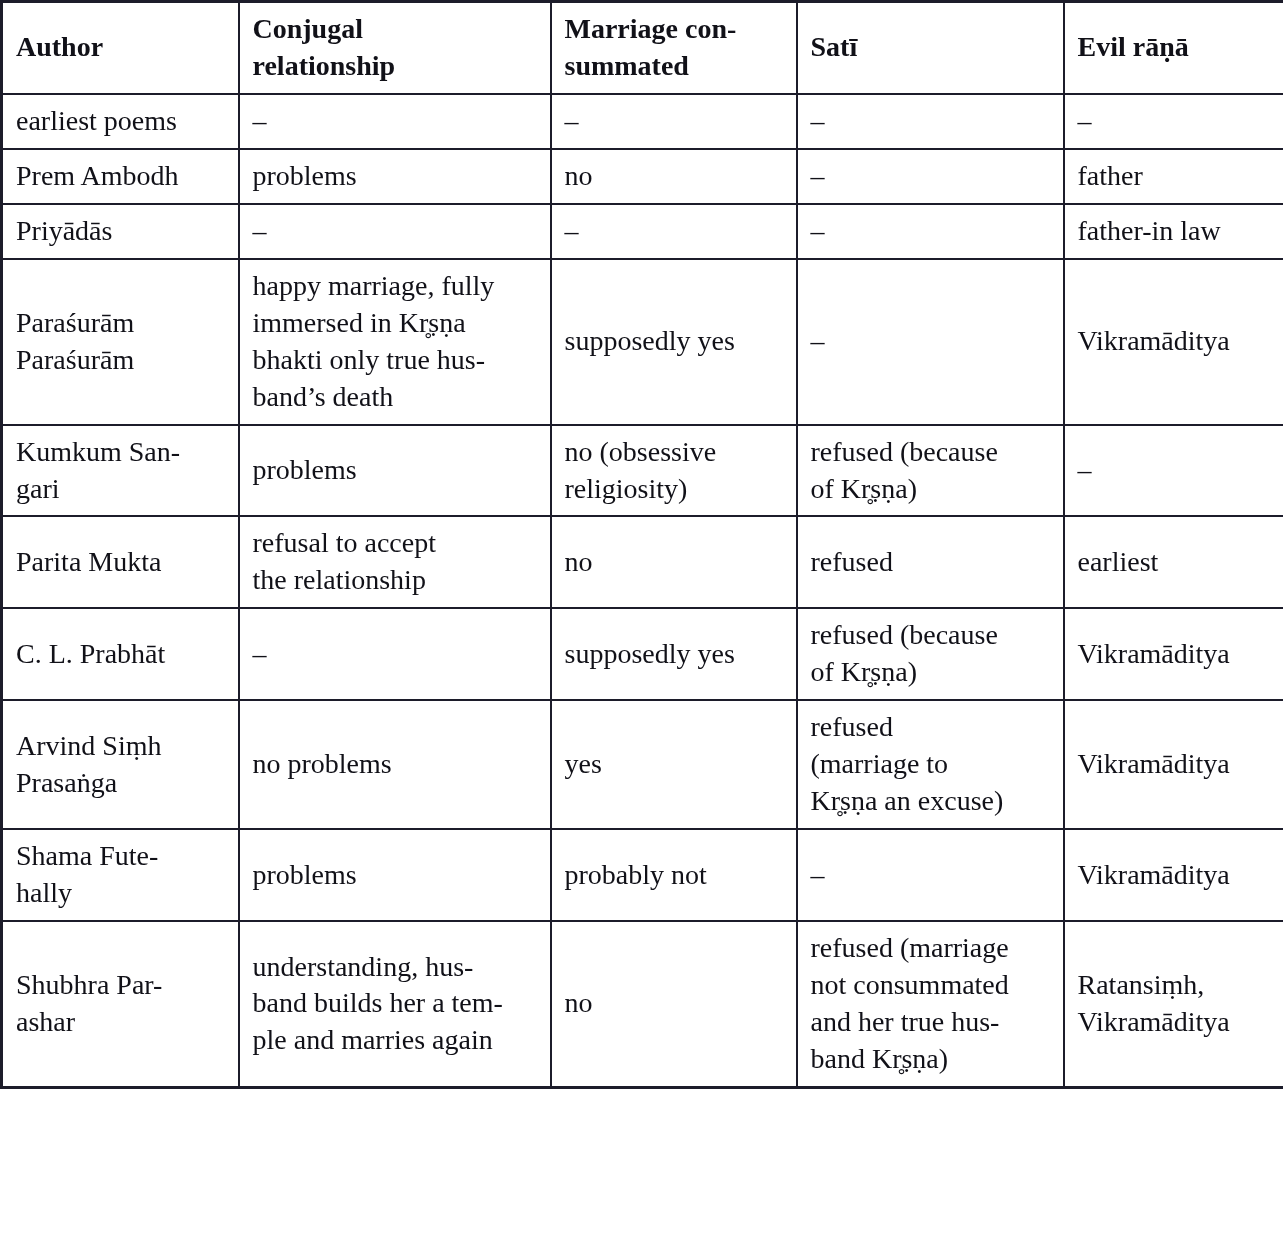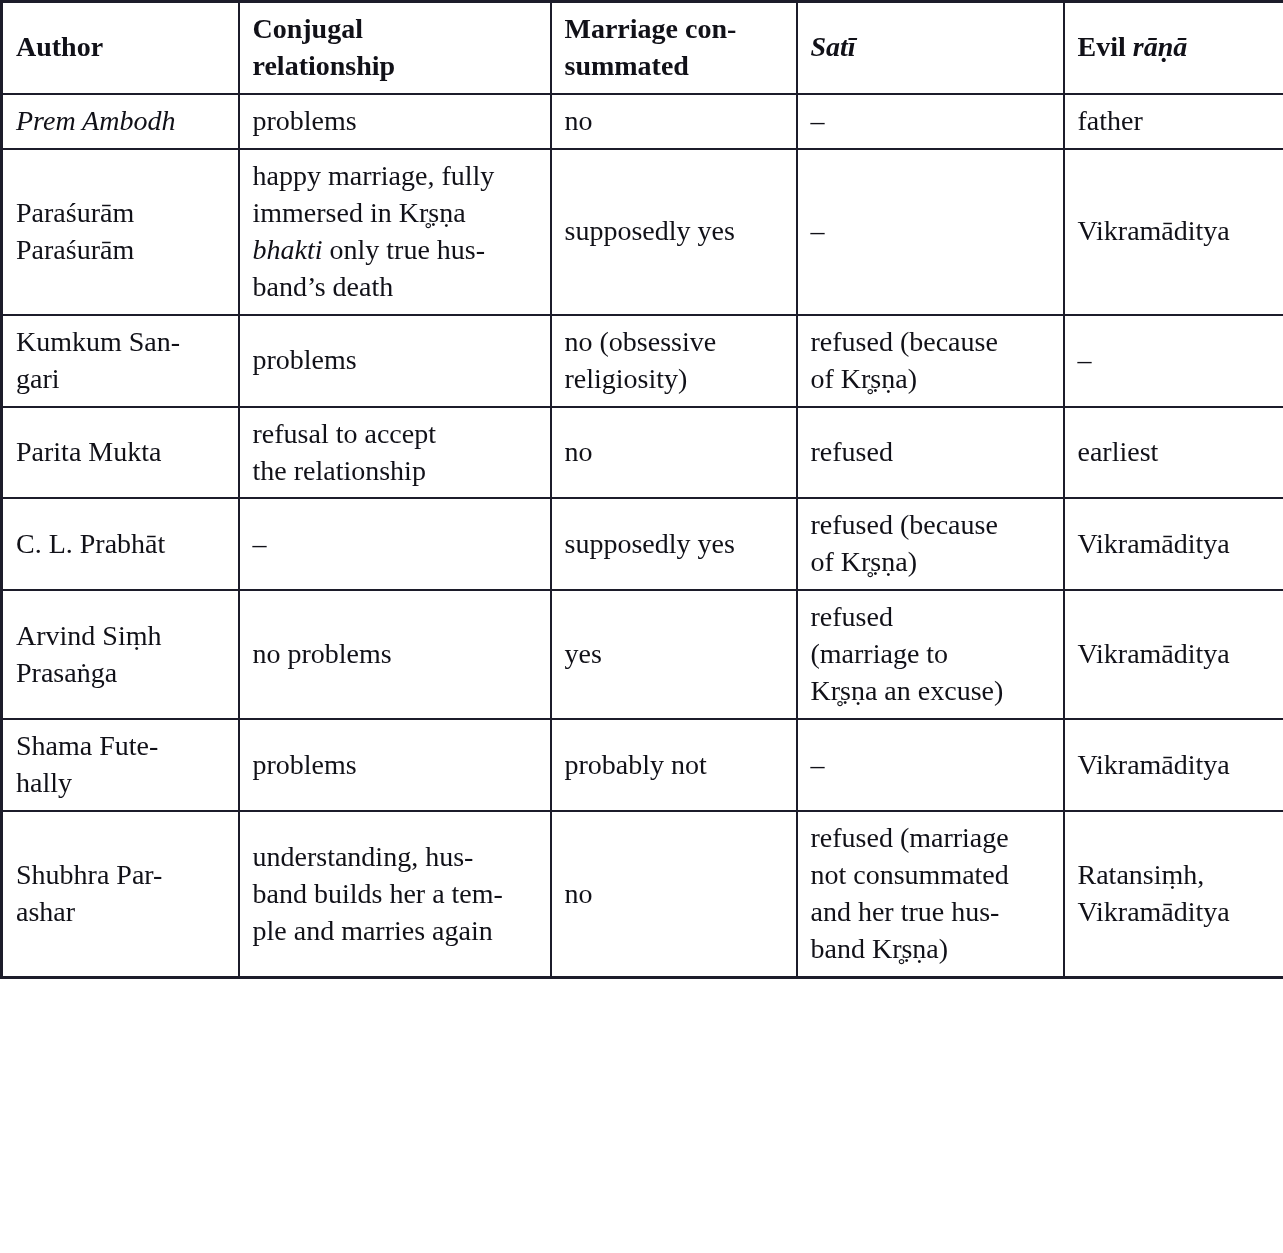--- a/index.html
+++ b/index.html
@@ -24,21 +24,21 @@
     border:2px solid var(--line);
     padding:8px 12px 8px 13px;
     font-size:28px;
     line-height:1.32;
     text-align:left;
     vertical-align:middle;
     overflow:hidden;
   }
   th{font-weight:bold;vertical-align:middle;}
   td{font-weight:normal;}
-  .it{font-style:italic;}
+  .it{}
   .bd{font-weight:bold;}
 </style>
 </head>
 <body>
 
 <table>
   <colgroup>
     <col style="width:237px">
     <col style="width:312px">
     <col style="width:246px">
@@ -49,25 +49,39 @@
     <tr id="head-row">
         <th><span class="bd ">Author</span></th>
         <th><span class="bd ">Conjugal</span><br><span class="bd ">relationship</span></th>
         <th><span class="bd ">Marriage con-</span><br><span class="bd ">summated</span></th>
         <th><span class="bd it">Satī</span></th>
         <th><span class="bd ">Evil </span><span class="bd it">rāṇā</span></th>
       </tr>
   </thead>
   <tbody id="table-body">
       <tr>
+        <td><span class="">earliest poems</span></td>
+        <td><span class="">–</span></td>
+        <td><span class="">–</span></td>
+        <td><span class="">–</span></td>
+        <td><span class="">–</span></td>
+      </tr>
+      <tr>
         <td><span class="it">Prem Ambodh</span></td>
         <td><span class="">problems</span></td>
         <td><span class="">no</span></td>
         <td><span class="">–</span></td>
         <td><span class="">father</span></td>
+      </tr>
+      <tr>
+        <td><span class="">Priyādās</span></td>
+        <td><span class="">–</span></td>
+        <td><span class="">–</span></td>
+        <td><span class="">–</span></td>
+        <td><span class="">father-in law</span></td>
       </tr>
       <tr>
         <td><span class="">Paraśurām</span><br><span class="">Paraśurām</span></td>
         <td><span class="">happy marriage, fully</span><br><span class="">immersed in Kr̥ṣṇa</span><br><span class="it">bhakti</span><span class=""> only true hus-</span><br><span class="">band’s death</span></td>
         <td><span class="">supposedly yes</span></td>
         <td><span class="">–</span></td>
         <td><span class="">Vikramāditya</span></td>
       </tr>
       <tr>
         <td><span class="">Kumkum San-</span><br><span class="">gari</span></td>

